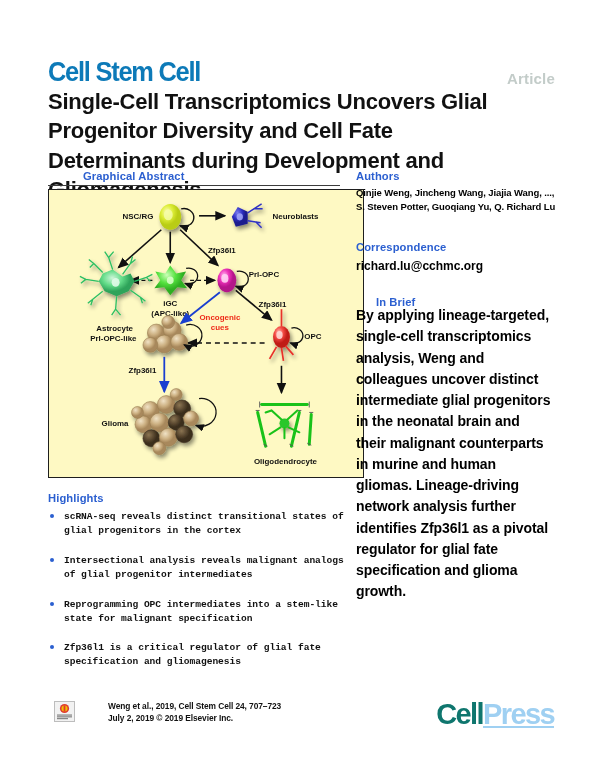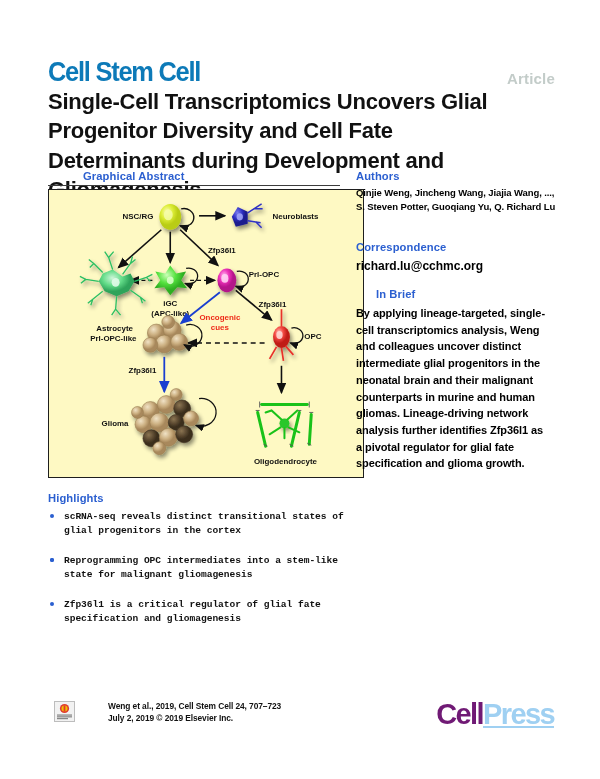--- a/index.html
+++ b/index.html
@@ -125,24 +125,24 @@
     font-weight: bold;
     letter-spacing: -0.1px;
   }
   .r-corr-head { top: 241px; }
   .r-corr {
     top: 257px;
     font-size: 12px;
     line-height: 1.5;
     font-weight: bold;
   }
-  .r-brief-head { top: 288px; padding-left: 20px; }
+  .r-brief-head { top: 296px; padding-left: 20px; }
   .r-brief {
     top: 305px;
-    font-size: 11px;
+    font-size: 14px;
     line-height: 1.52;
     font-weight: bold;
     letter-spacing: -0.08px;
     width: 196px;
   }
 
   
   .crossmark {
     position: absolute;
     left: 54px;
@@ -165,21 +165,21 @@
     font-weight: bold;
   }
   .cellpress {
     position: absolute;
     right: 46px;
     top: 698px;
     font-size: 29px;
     font-weight: bold;
     letter-spacing: -1.6px;
   }
-  .cp-dark { color: #701a75; }
+  .cp-dark { color: #0f766e; }
   .cp-light { color: #9fd0f2; text-decoration: underline; }
 
   
   .ga-label {
     font-family: "Liberation Sans", sans-serif;
     font-size: 8px;
     font-weight: bold;
     fill: #111111;
   }
   .ga-label-red { fill: #ee2b18; }
@@ -398,24 +398,25 @@
   </div>
 
   <div class="sec-head hl-head">Highlights</div>
   <div class="highlights">
     <div class="hl-item">
       <span class="dot"></span>
       <span>scRNA-seq reveals distinct transitional states of glial progenitors in the cortex</span>
     </div>
     <div class="hl-item">
       <span class="dot"></span>
+      <span>Intersectional analysis reveals malignant analogs of glial progenitor intermediates</span>
     </div>
     <div class="hl-item">
       <span class="dot"></span>
-      <span>Reprogramming OPC intermediates into a stem-like state for malignant gliomagenesis</span>
+      <span>Reprogramming OPC intermediates into a stem-like state for malignant specification</span>
     </div>
     <div class="hl-item">
       <span class="dot"></span>
       <span>Zfp36l1 is a critical regulator of glial fate specification and gliomagenesis</span>
     </div>
   </div>
 
   <div class="rcol sec-head r-authors-head">Authors</div>
   <div class="rcol sec-head r-corr-head">Correspondence</div>
 

